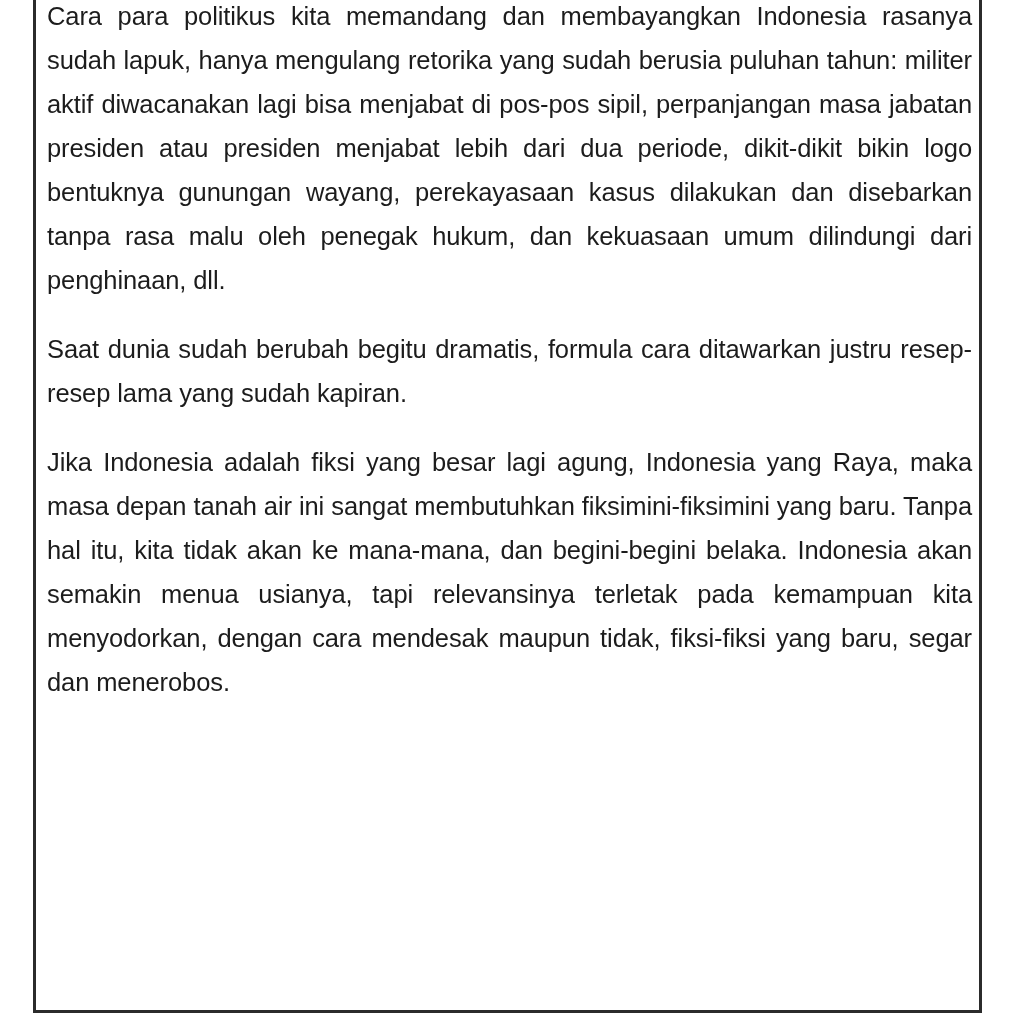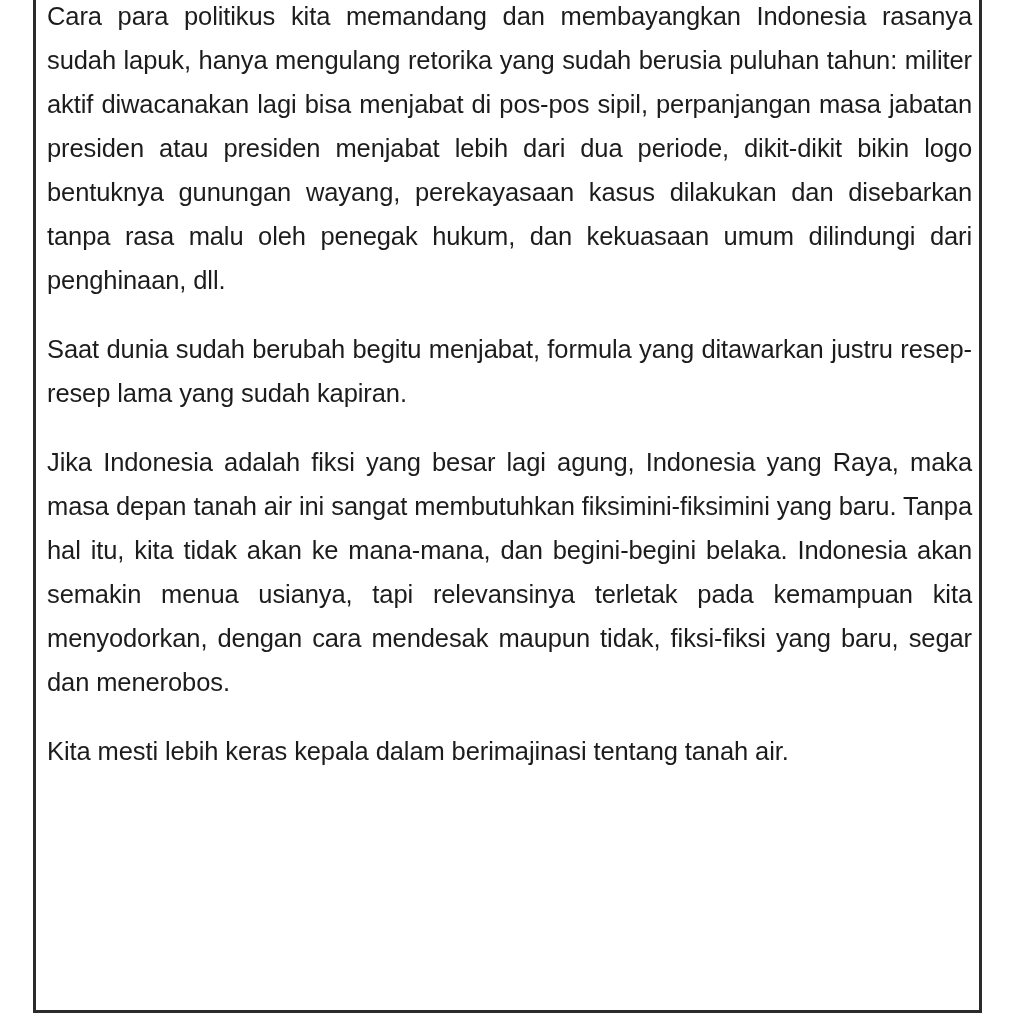--- a/index.html
+++ b/index.html
@@ -58,21 +58,20 @@
   }
 </style>
 </head>
 <body>
 
 <div id="document-frame">
   <div id="article-body">
 
     <p class="paragraph">Cara para politikus kita memandang dan membayangkan Indonesia rasanya sudah lapuk, hanya mengulang retorika yang sudah berusia puluhan tahun: militer aktif diwacanakan lagi bisa menjabat di pos-pos sipil, perpanjangan masa jabatan presiden atau presiden menjabat lebih dari dua periode, dikit-dikit bikin logo bentuknya gunungan wayang, perekayasaan kasus dilakukan dan disebarkan tanpa rasa malu oleh penegak hukum, dan kekuasaan umum dilindungi dari penghinaan, dll.</p>
 
-    <p class="paragraph">Saat dunia sudah berubah begitu menjabat, formula yang ditawarkan justru resep-resep lama yang sudah kapiran.</p>
+    <p class="paragraph">Saat dunia sudah berubah begitu dramatis, formula cara ditawarkan justru resep-resep lama yang sudah kapiran.</p>
 
 
     <p class="paragraph">Jika Indonesia adalah fiksi yang besar lagi agung, Indonesia yang Raya, maka masa depan tanah air ini sangat membutuhkan fiksimini-fiksimini yang baru. Tanpa hal itu, kita tidak akan ke mana-mana, dan begini-begini belaka. Indonesia akan semakin menua usianya, tapi relevansinya terletak pada kemampuan kita menyodorkan, dengan cara mendesak maupun tidak, fiksi-fiksi yang baru, segar dan menerobos.</p>
 
-    <p class="paragraph single-line">Kita mesti lebih keras kepala dalam berimajinasi tentang tanah air.</p>
 
   </div>
 </div>
 
 </body></html>

